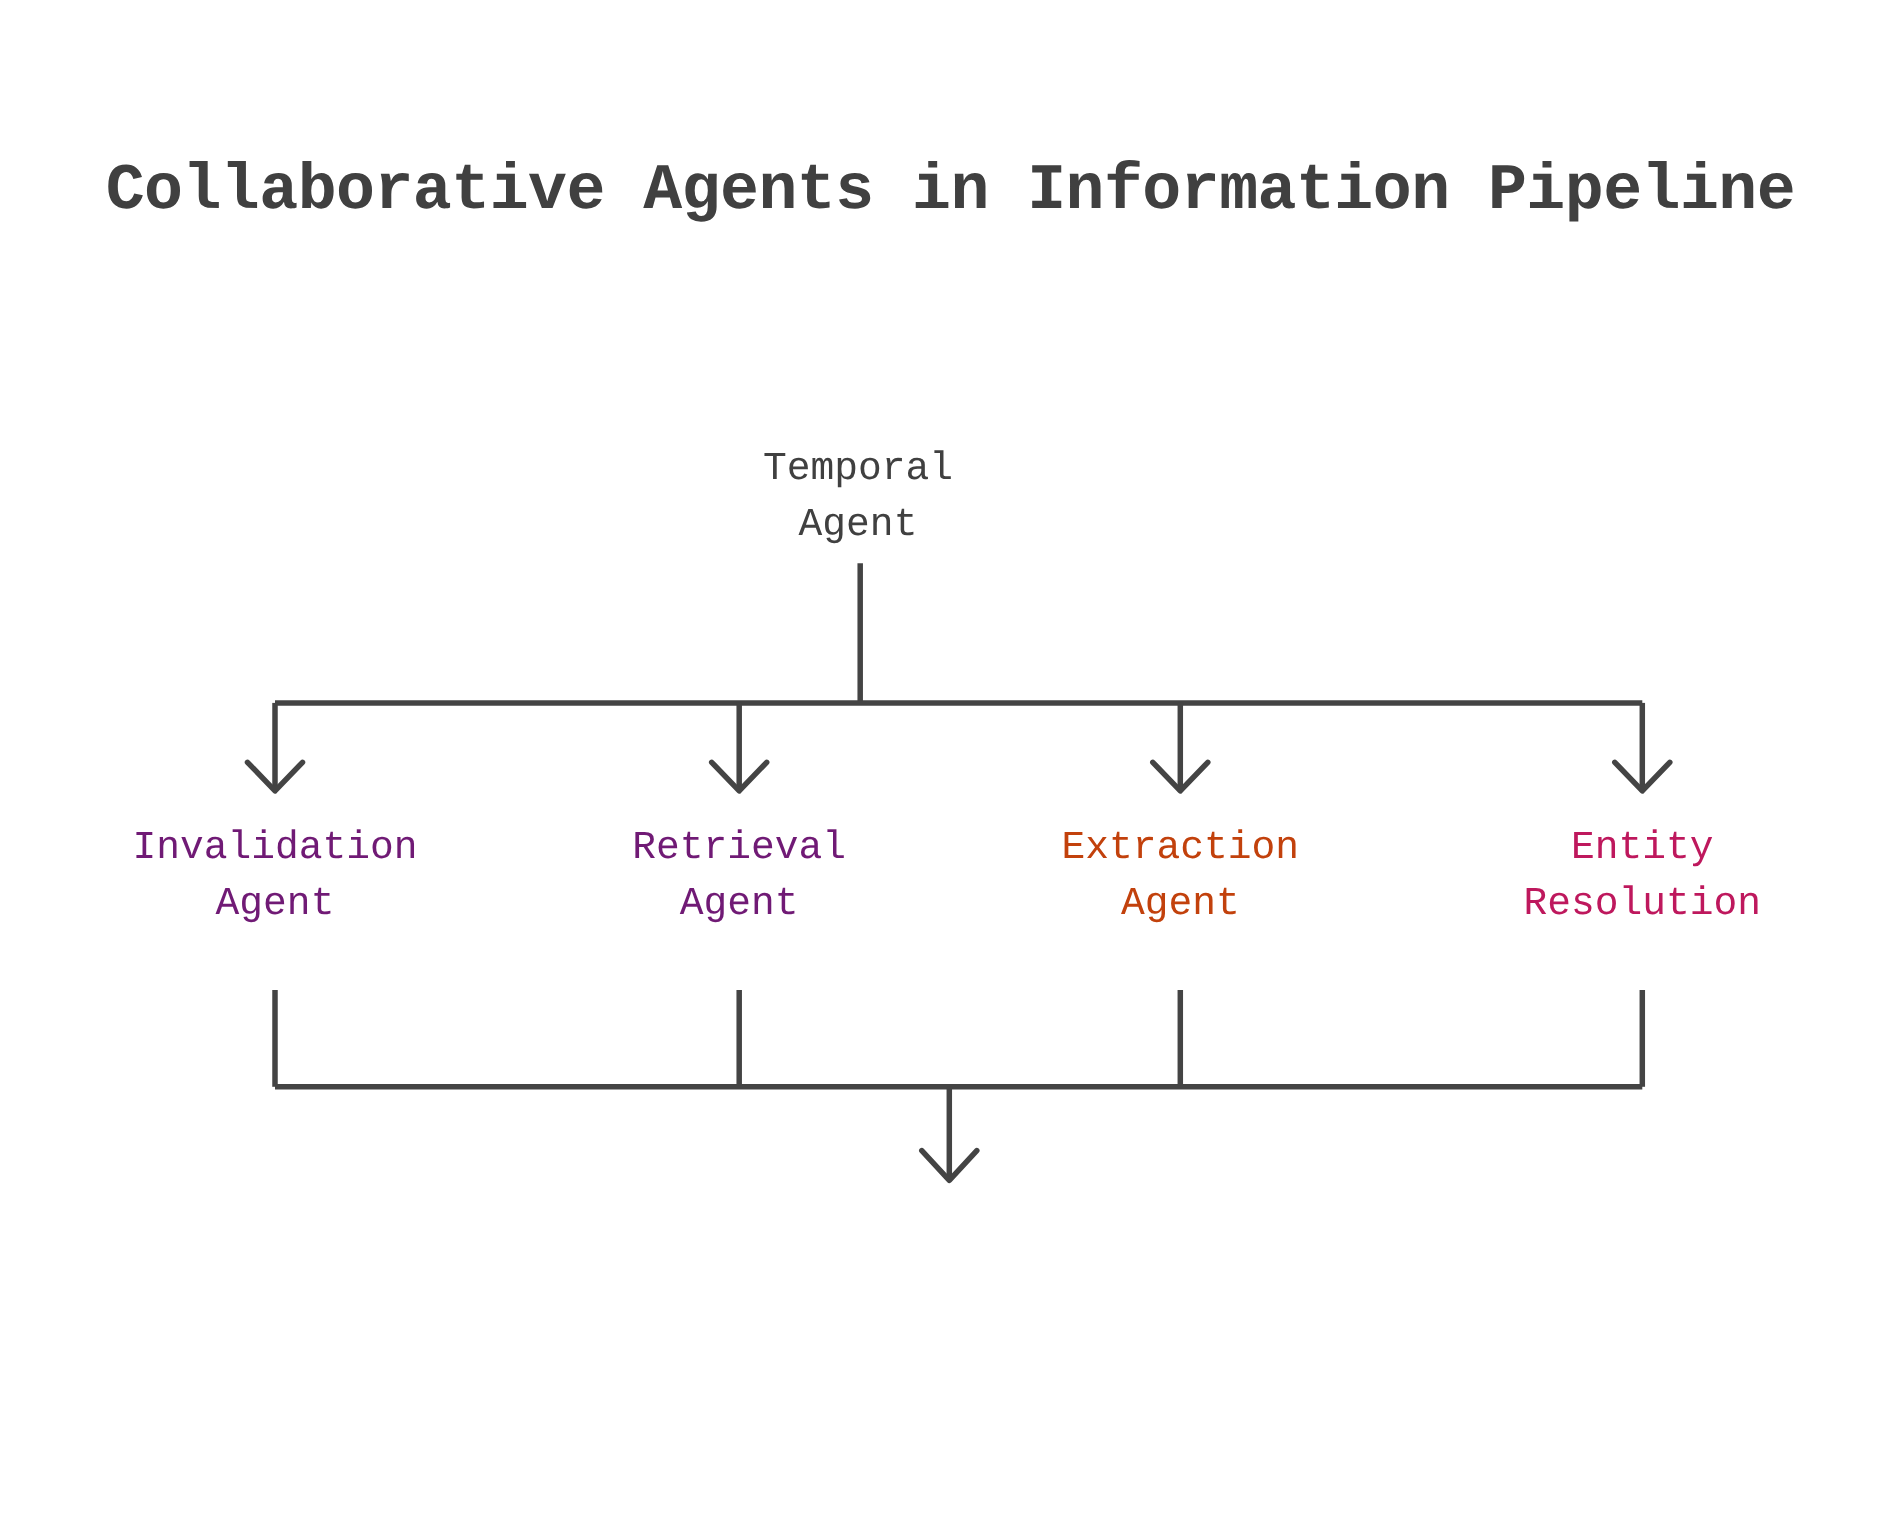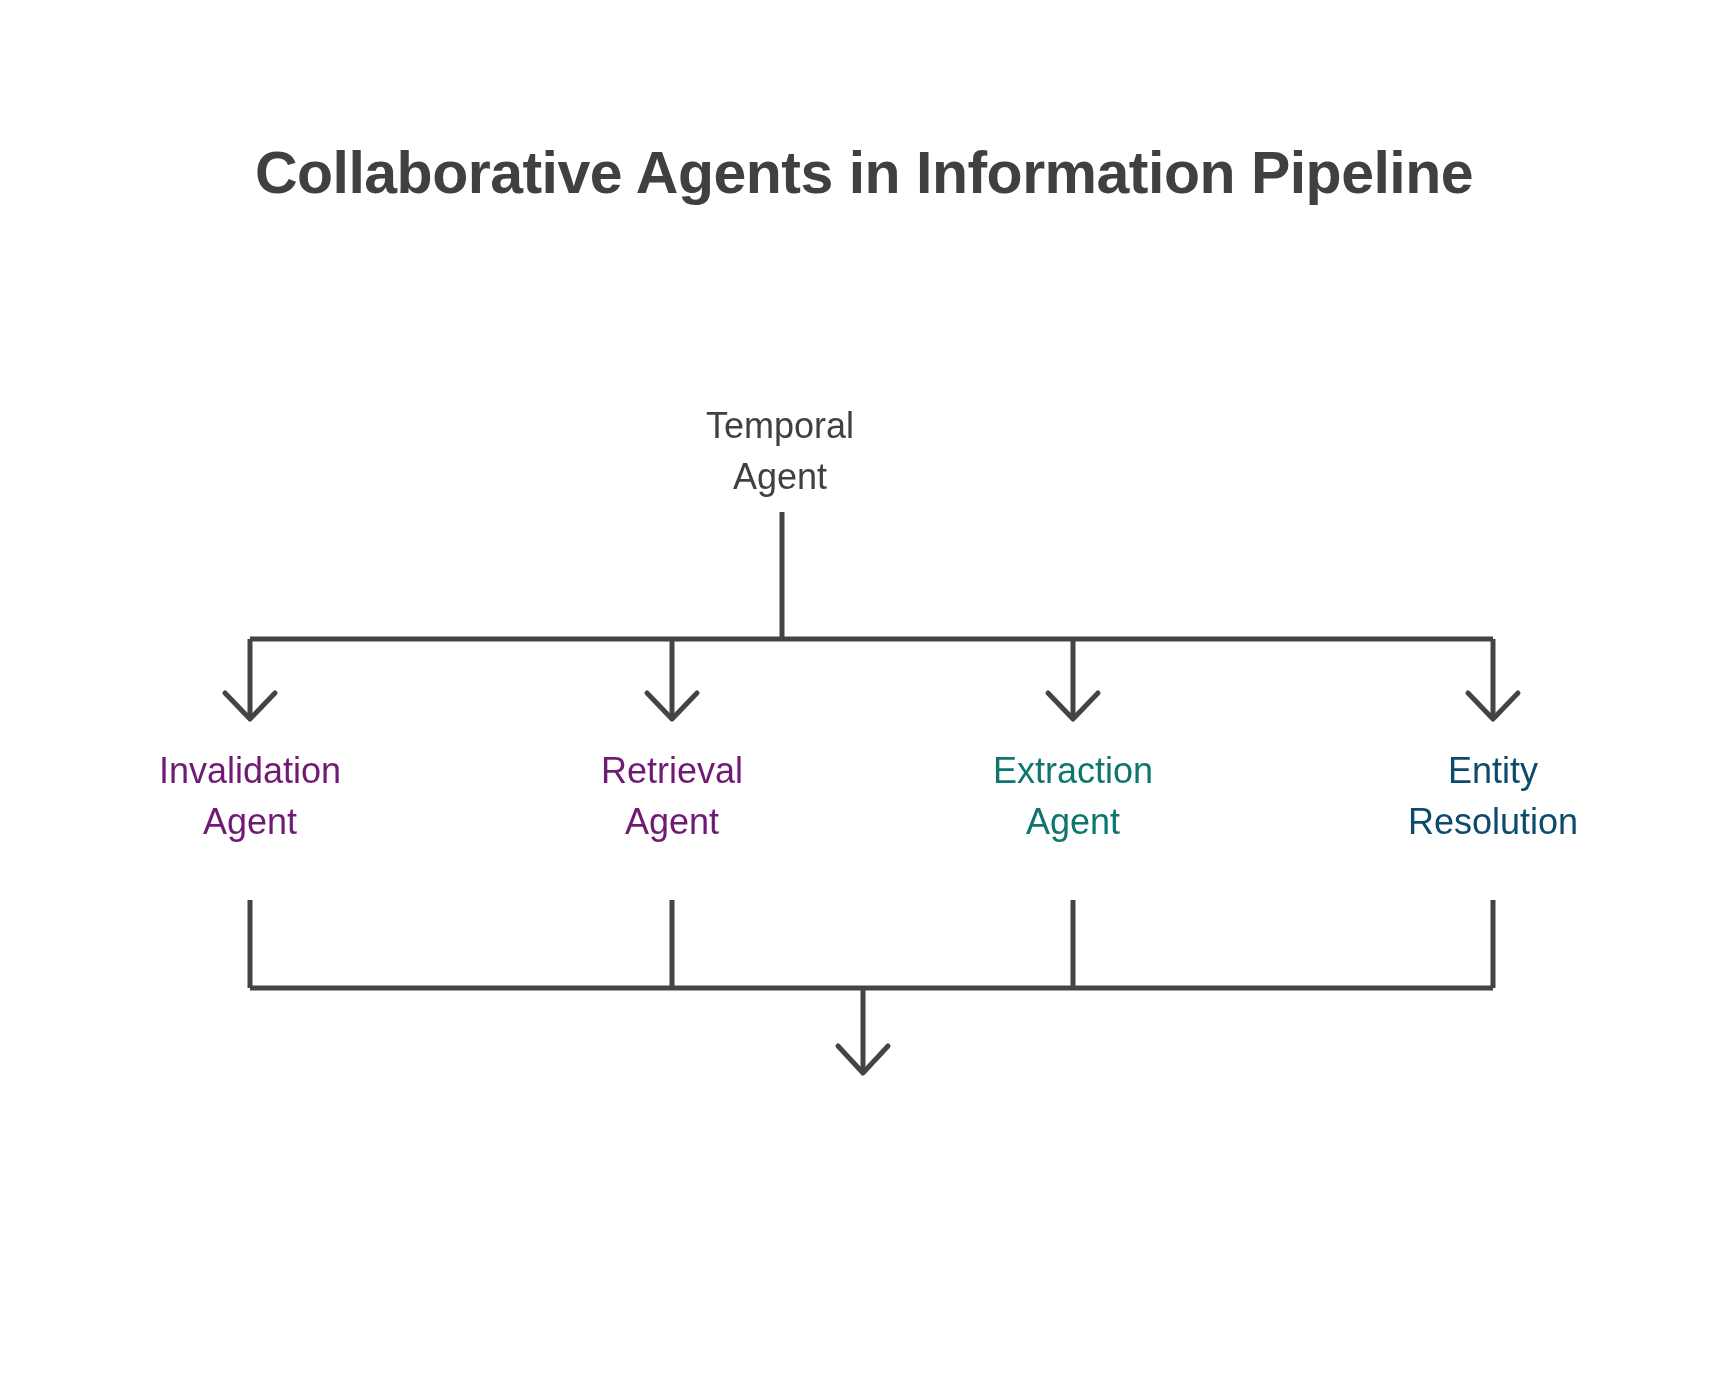--- a/index.html
+++ b/index.html
@@ -14,20 +14,21 @@
     font-family: "Liberation Sans", sans-serif;
     color: #404040;
     overflow: hidden;
     position: relative;
   }
   #diagram-root {
     position: absolute;
     inset: 0;
     width: 1728px;
     height: 1380px;
+    font-family: Liberation Mono, monospace;
   }
   
   #diagram-title {
     position: absolute;
     left: 0;
     top: 140px;
     width: 1728px;
     text-align: center;
     font-size: 59px;
     font-weight: bold;
@@ -114,20 +115,20 @@
 
   <div class="node-label" id="node-temporal-agent" style="color: rgb(64, 64, 64);">Temporal
 Agent</div>
 
   <div class="node-label agent-row-label" id="node-invalidation-agent" style="color: #701a75;">Invalidation
 Agent</div>
 
   <div class="node-label agent-row-label" id="node-retrieval-agent" style="color: #701a75;">Retrieval
 Agent</div>
 
-  <div class="node-label agent-row-label" id="node-extraction-agent" style="color: #0f766e;">Extraction
+  <div class="node-label agent-row-label" id="node-extraction-agent" style="color: #c2410c;">Extraction
 Agent</div>
 
-  <div class="node-label agent-row-label" id="node-entity-resolution" style="color: #0c4a6e;">Entity
+  <div class="node-label agent-row-label" id="node-entity-resolution" style="color: #be185d;">Entity
 Resolution</div>
 
 
 </div>
 
 </body></html>

